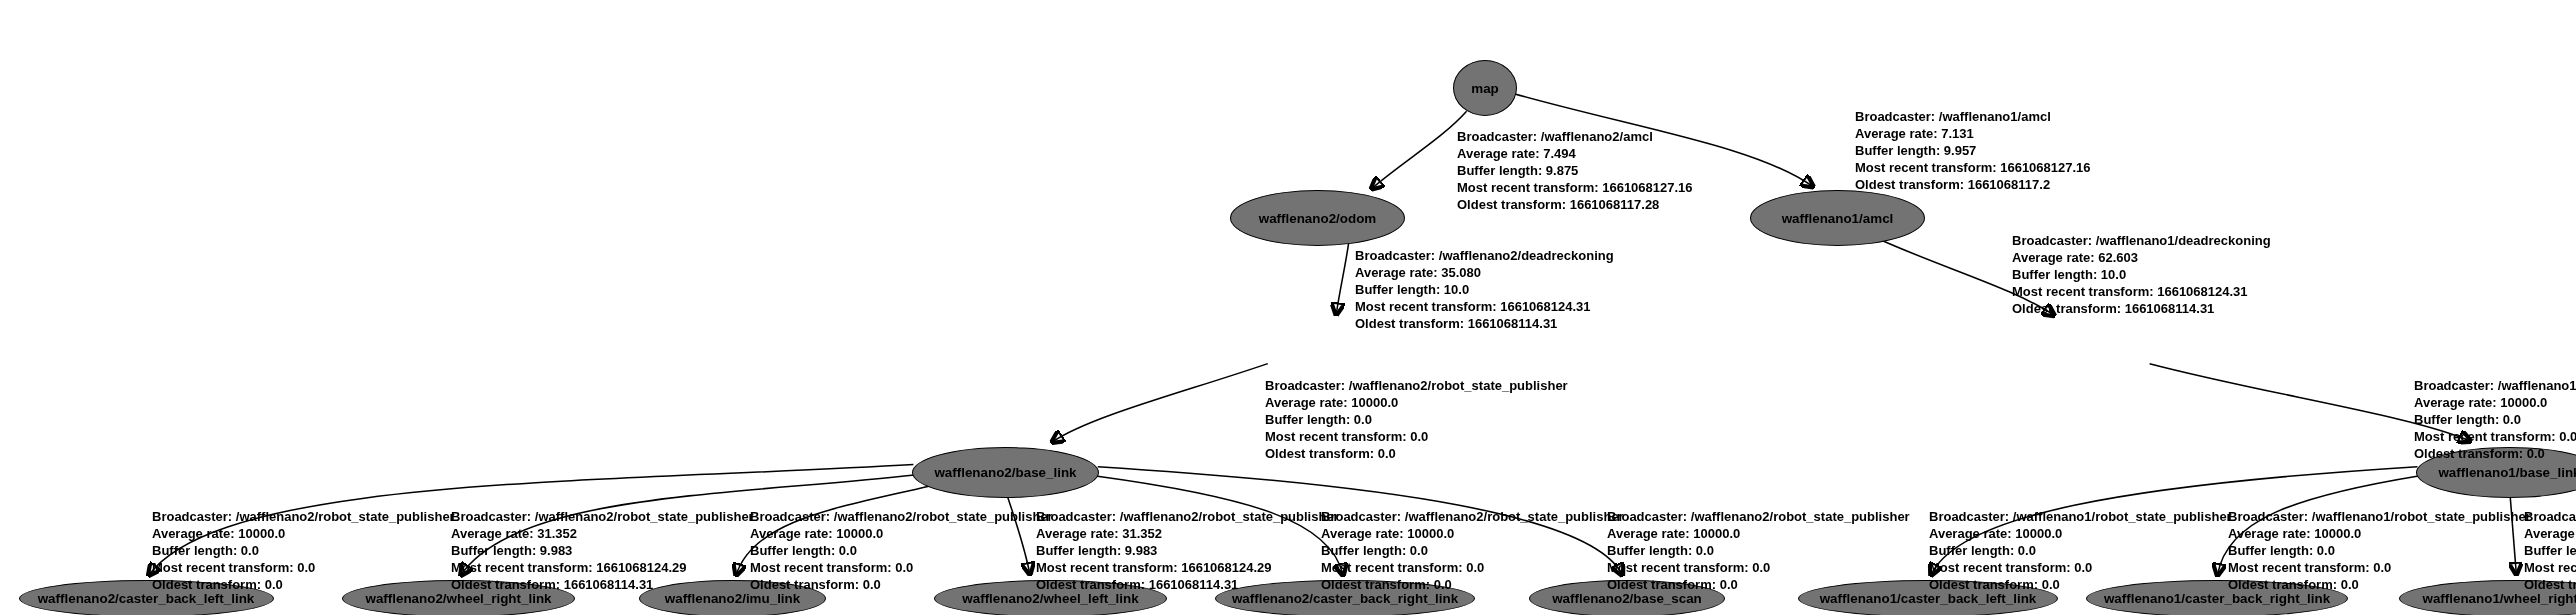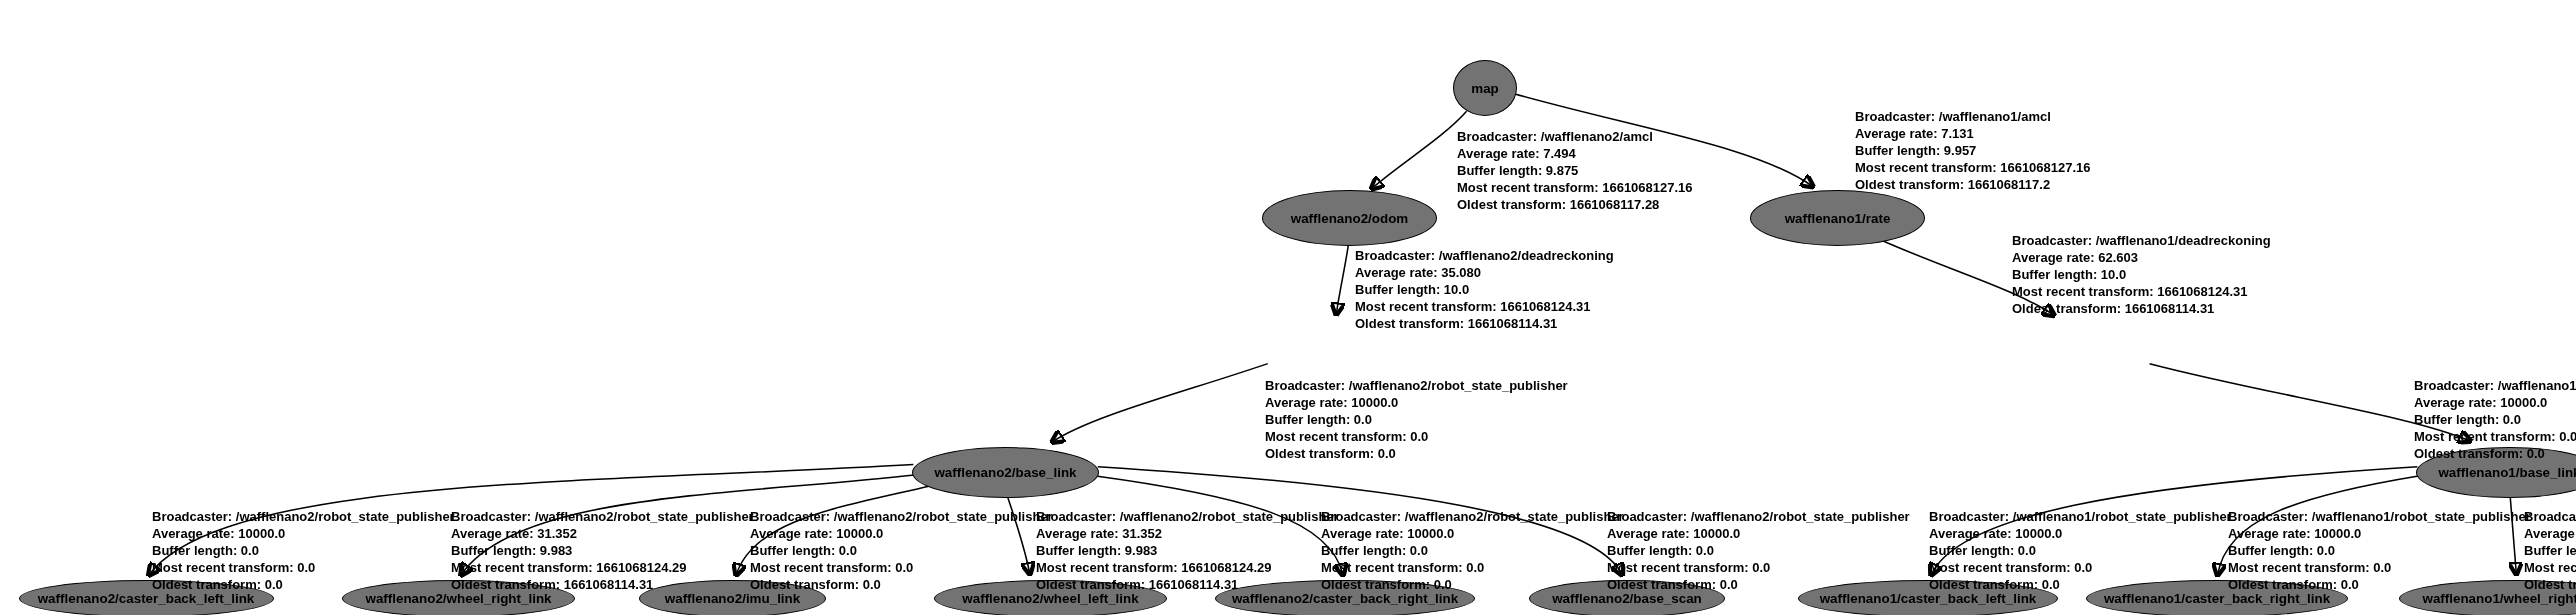--- a/index.html
+++ b/index.html
@@ -49,22 +49,22 @@
     <path d="M4692,906 C4120,942 3802,1000 3748,1116" marker-end="url(#arrow)"></path>
     <path d="M4694,924 C4452,964 4322,1010 4304,1116" marker-end="url(#arrow)"></path>
     <path d="M4872,962 C4876,1010 4880,1062 4884,1114" marker-end="url(#arrow)"></path>
     <path d="M5046,924 C5300,964 5422,1010 5438,1116" marker-end="url(#arrow)"></path>
     <path d="M5050,908 C5560,944 5962,1000 6024,1116" marker-end="url(#arrow)"></path>
     <path d="M5052,902 C6000,930 6522,990 6594,1116" marker-end="url(#arrow)"></path>
   </svg>
 
 
   <div class="node" style="left:1453px;top:60px;width:62px;height:54px">map</div>
-  <div class="node" style="left:1262px;top:190px;width:173px;height:54px">wafflenano2/odom</div>
-  <div class="node" style="left:1750px;top:190px;width:173px;height:54px">wafflenano1/rate</div>
+  <div class="node" style="left:1230px;top:190px;width:173px;height:54px">wafflenano2/odom</div>
+  <div class="node" style="left:1750px;top:190px;width:173px;height:54px">wafflenano1/amcl</div>
   <div class="node" style="left:912px;top:447px;width:185px;height:49px">wafflenano2/base_link</div>
   <div class="node" style="left:2416px;top:447px;width:185px;height:49px">wafflenano1/base_link</div>
   <div class="node" style="left:18.5px;top:580px;width:253px;height:35px">wafflenano2/caster_back_left_link</div>
   <div class="node" style="left:342px;top:580px;width:231px;height:35px">wafflenano2/wheel_right_link</div>
   <div class="node" style="left:639px;top:580px;width:185px;height:35px">wafflenano2/imu_link</div>
   <div class="node" style="left:934px;top:580px;width:231px;height:35px">wafflenano2/wheel_left_link</div>
   <div class="node" style="left:1215px;top:580px;width:258px;height:35px">wafflenano2/caster_back_right_link</div>
   <div class="node" style="left:1529px;top:580px;width:194px;height:35px">wafflenano2/base_scan</div>
   <div class="node" style="left:1798px;top:580px;width:258px;height:35px">wafflenano1/caster_back_left_link</div>
   <div class="node" style="left:2086px;top:580px;width:260px;height:35px">wafflenano1/caster_back_right_link</div>

